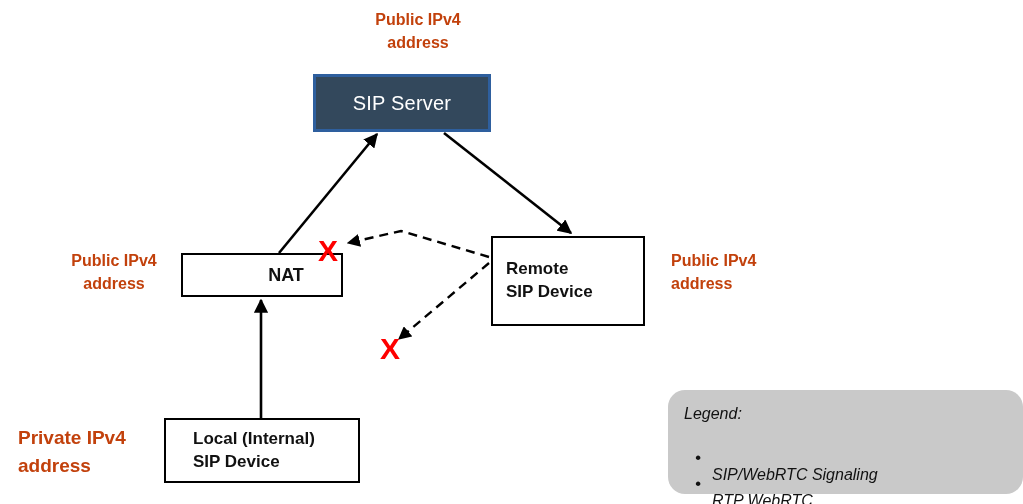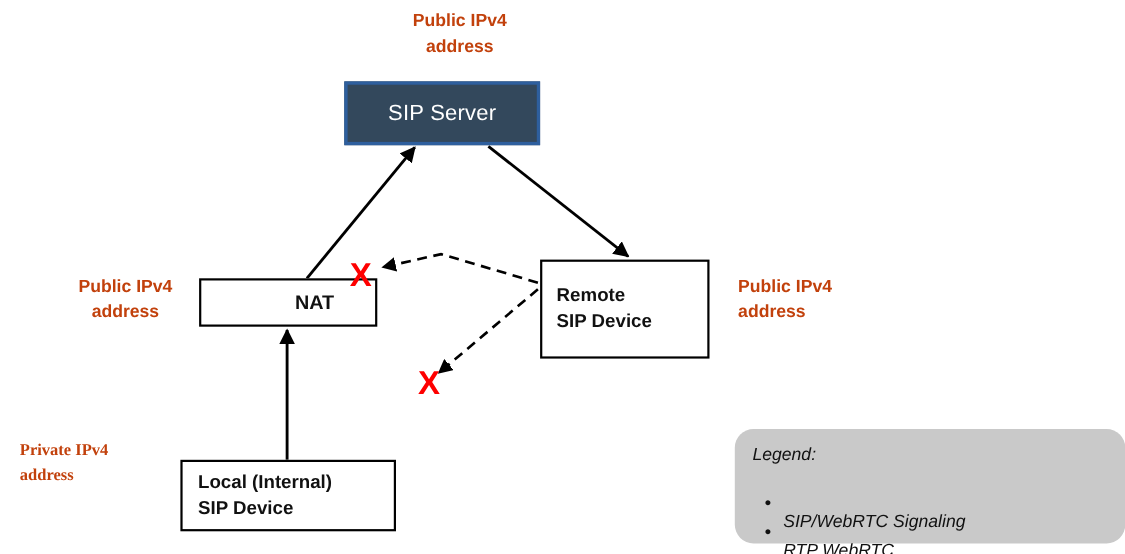--- a/index.html
+++ b/index.html
@@ -73,21 +73,21 @@
     height: 90px;
     justify-content: flex-start;
     padding-left: 13px;
   }
   #node-local-device {
     left: 164px;
     top: 418px;
     width: 196px;
     height: 65px;
     justify-content: flex-start;
-    padding-left: 14px;
+    padding-left: 27px;
   }
   .ann-label {
     position: absolute;
     font-size: 16px;
     font-weight: 700;
     color: #c2410c;
     line-height: 1.45;
     white-space: pre-line;
     z-index: 2;
   }
@@ -104,25 +104,24 @@
     text-align: center;
   }
   #label-remote-ip {
     left: 671px;
     top: 249px;
     width: 160px;
     text-align: left;
   }
   #label-local-ip {
     left: 18px;
-    top: 400px;
+    top: 424px;
     width: 150px;
     text-align: left;
-    font-size: 15px;
-    font-family: Liberation Serif, serif;
+    font-size: 19px;
   }
   .xmark {
     position: absolute;
     color: #fe0000;
     font-weight: 700;
     font-size: 30px;
     line-height: 1;
     z-index: 6;
     user-select: none;
   }

